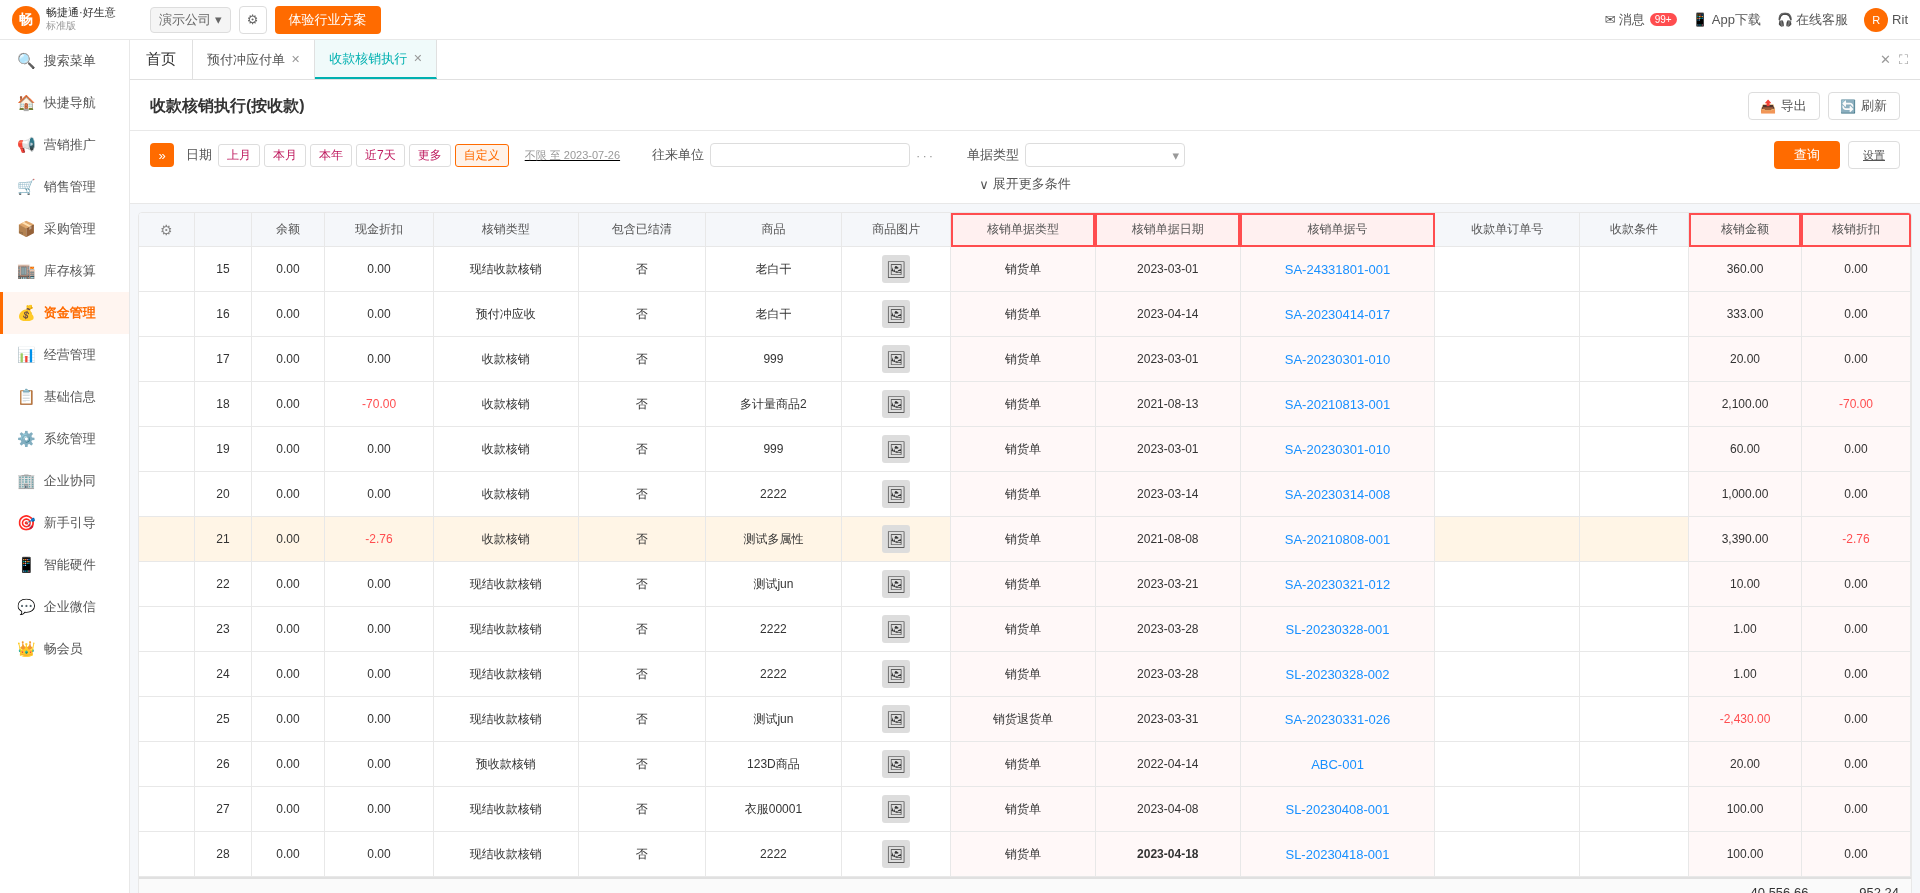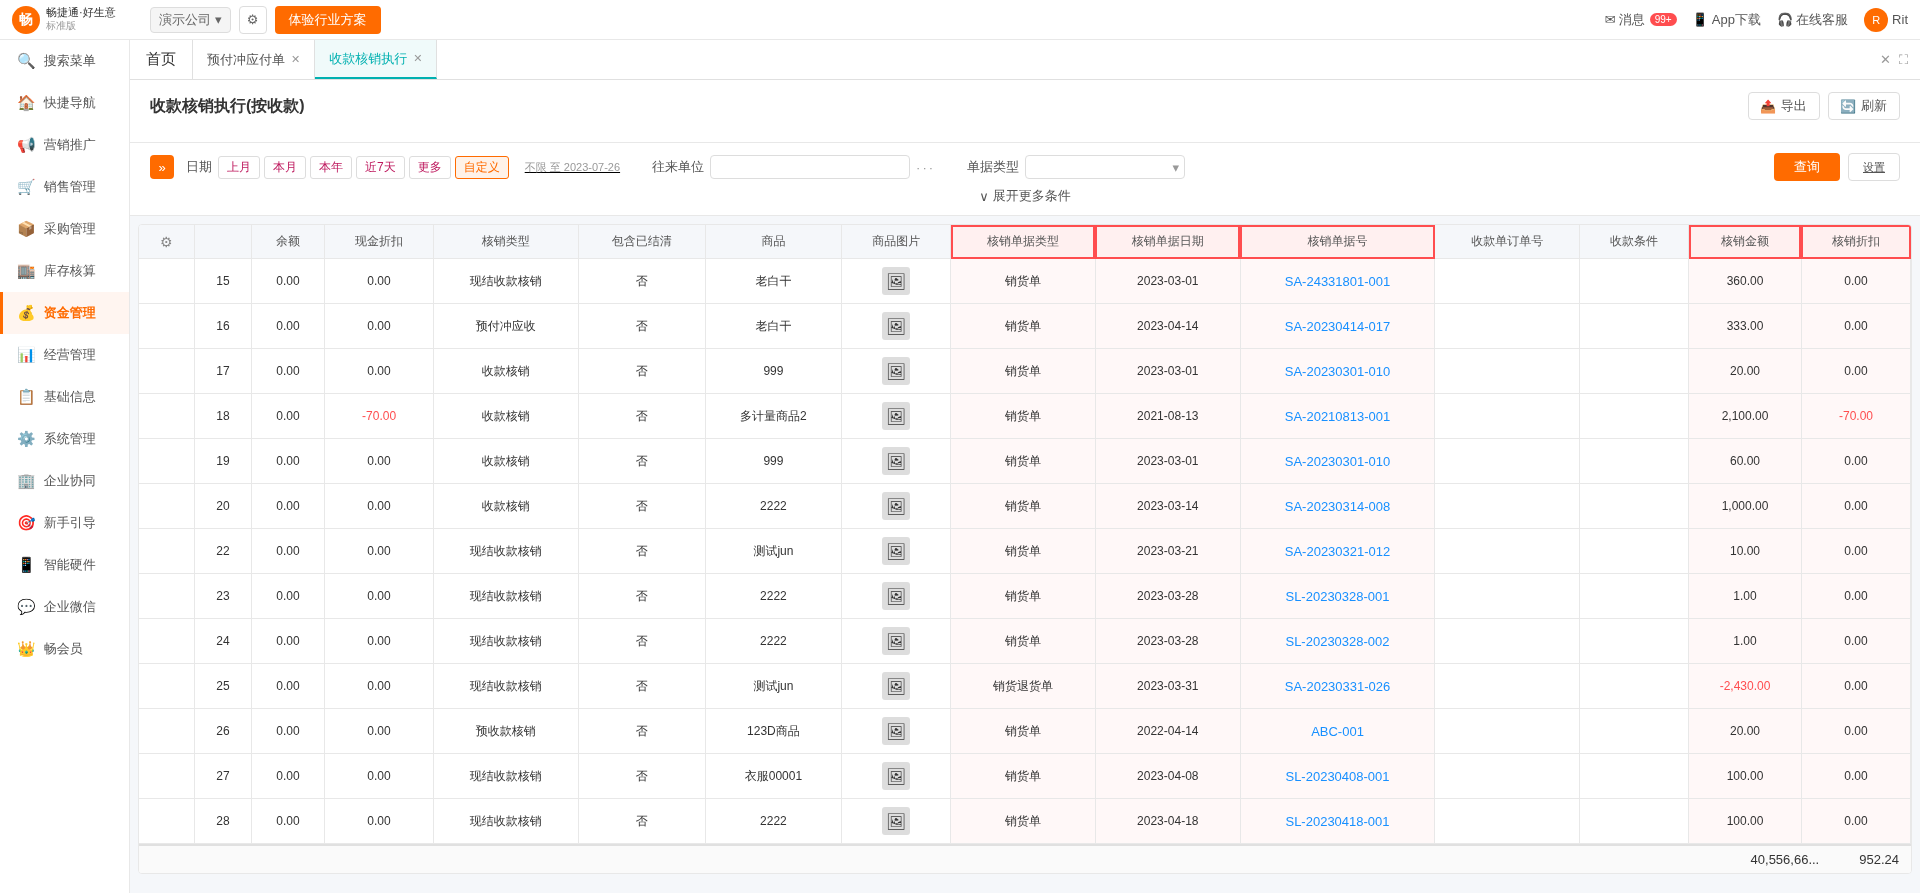--- a/index.html
+++ b/index.html
@@ -77,21 +77,21 @@
       padding: 0 14px; height: 100%; display: flex; align-items: center; gap: 6px;
       cursor: pointer; font-size: 13px; border-right: 1px solid #e0e0e0; color: #555;
     }
     .tab.active { background: #f0fafa; color: #00b0b0; border-bottom: 2px solid #00b0b0; }
     .tab-close { color: #999; font-size: 11px; cursor: pointer; }
     .tab-bar-right { margin-left: auto; display: flex; align-items: center; gap: 8px; padding-right: 12px; color: #999; }
 
     
     .page-content { flex: 1; overflow: auto; padding: 0; background: #f5f7fa; }
     .page-header {
-      background: #fff; padding: 12px 20px 22px;
+      background: #fff; padding: 12px 20px 10px;
       display: flex; align-items: center; justify-content: space-between;
       border-bottom: 1px solid #e8e8e8;
     }
     .page-title { font-size: 16px; font-weight: bold; color: #333; }
     .header-actions { display: flex; gap: 8px; }
     .btn-export, .btn-refresh {
       display: flex; align-items: center; gap: 4px;
       padding: 4px 12px; border: 1px solid #ddd; border-radius: 4px;
       cursor: pointer; color: #555; font-size: 12px; background: #fff;
     }
@@ -475,20 +475,39 @@
                   <div style="width:28px;height:28px;background:#ddd;border-radius:3px;margin:0 auto;display:flex;align-items:center;justify-content:center;font-size:16px;">🖼</div>
                 </td>
                 <td style="background: rgb(255, 248, 248);">销货单</td>
                 <td style="background: rgb(255, 248, 248);">2023-03-14</td>
                 <td style="background: rgb(255, 248, 248);"><a class="link-text" href="#">SA-20230314-008</a></td>
                 <td></td>
                 <td></td>
                 <td style="background: rgb(255, 248, 248);">1,000.00</td>
                 <td style="background: rgb(255, 248, 248);">0.00</td>
               </tr>
+              <tr class="highlighted">
+                <td></td>
+                <td>21</td>
+                <td>0.00</td>
+                <td class="neg">-2.76</td>
+                <td>收款核销</td>
+                <td>否</td>
+                <td>测试多属性</td>
+                <td>
+                  <div style="width:28px;height:28px;background:#ddd;border-radius:3px;margin:0 auto;display:flex;align-items:center;justify-content:center;font-size:16px;">🖼</div>
+                </td>
+                <td style="background: rgb(255, 248, 248);">销货单</td>
+                <td style="background: rgb(255, 248, 248);">2021-08-08</td>
+                <td style="background: rgb(255, 248, 248);"><a class="link-text" href="#">SA-20210808-001</a></td>
+                <td></td>
+                <td></td>
+                <td style="background: rgb(255, 248, 248);">3,390.00</td>
+                <td class="neg" style="background: rgb(255, 248, 248);">-2.76</td>
+              </tr>
               <tr>
                 <td></td>
                 <td>22</td>
                 <td>0.00</td>
                 <td>0.00</td>
                 <td>现结收款核销</td>
                 <td>否</td>
                 <td>测试jun</td>
                 <td>
                   <div style="width:28px;height:28px;background:#ddd;border-radius:3px;margin:0 auto;display:flex;align-items:center;justify-content:center;font-size:16px;">🖼</div>
@@ -601,21 +620,21 @@
                 <td>28</td>
                 <td>0.00</td>
                 <td>0.00</td>
                 <td>现结收款核销</td>
                 <td>否</td>
                 <td>2222</td>
                 <td>
                   <div style="width:28px;height:28px;background:#ddd;border-radius:3px;margin:0 auto;display:flex;align-items:center;justify-content:center;font-size:16px;">🖼</div>
                 </td>
                 <td style="background: rgb(255, 248, 248);">销货单</td>
-                <td style="background: rgb(255, 248, 248);">2023-04-18</td>
+                <td style="background: rgb(255, 248, 248); font-weight: bold;">2023-04-18</td>
                 <td style="background: rgb(255, 248, 248);"><a class="link-text" href="#">SL-20230418-001</a></td>
                 <td></td>
                 <td></td>
                 <td style="background: rgb(255, 248, 248);">100.00</td>
                 <td style="background: rgb(255, 248, 248);">0.00</td>
               </tr>
             </tbody>
         </table>
 
         <div class="table-footer">

